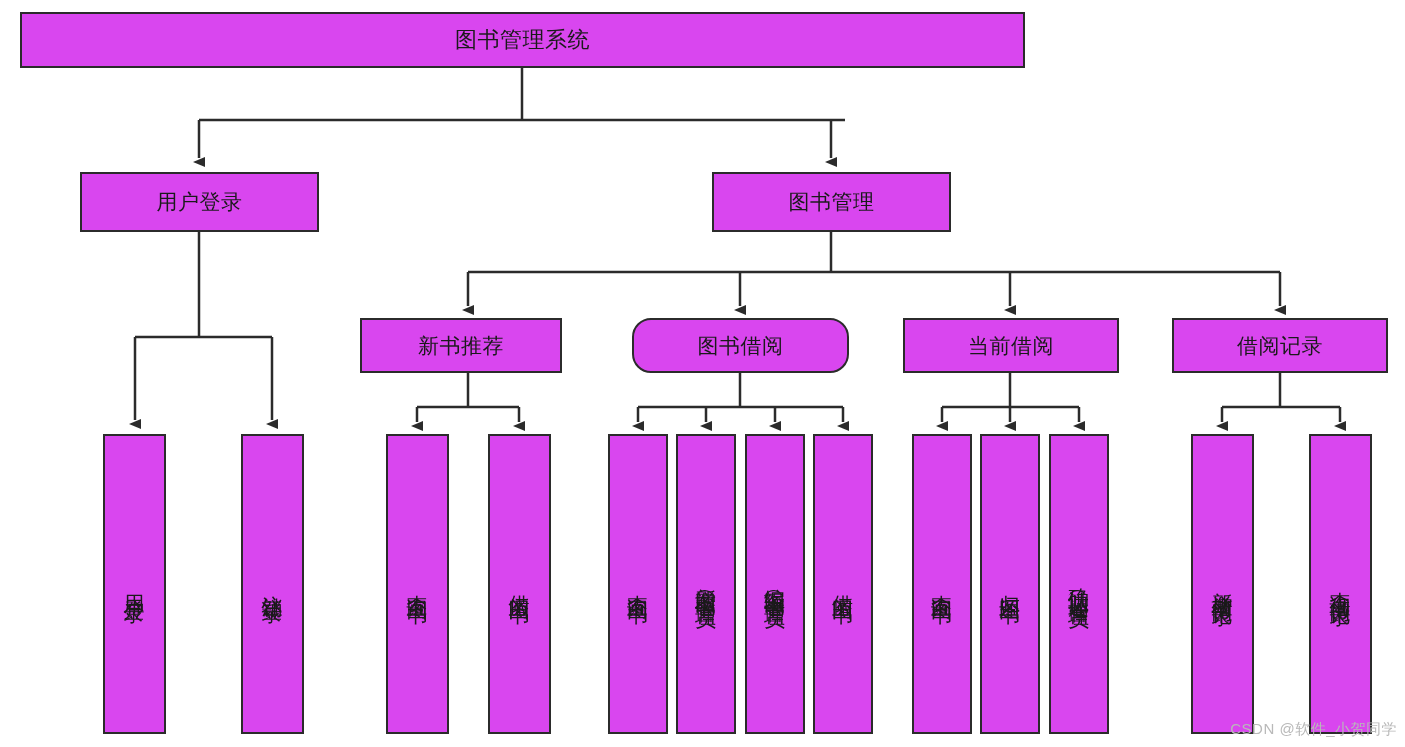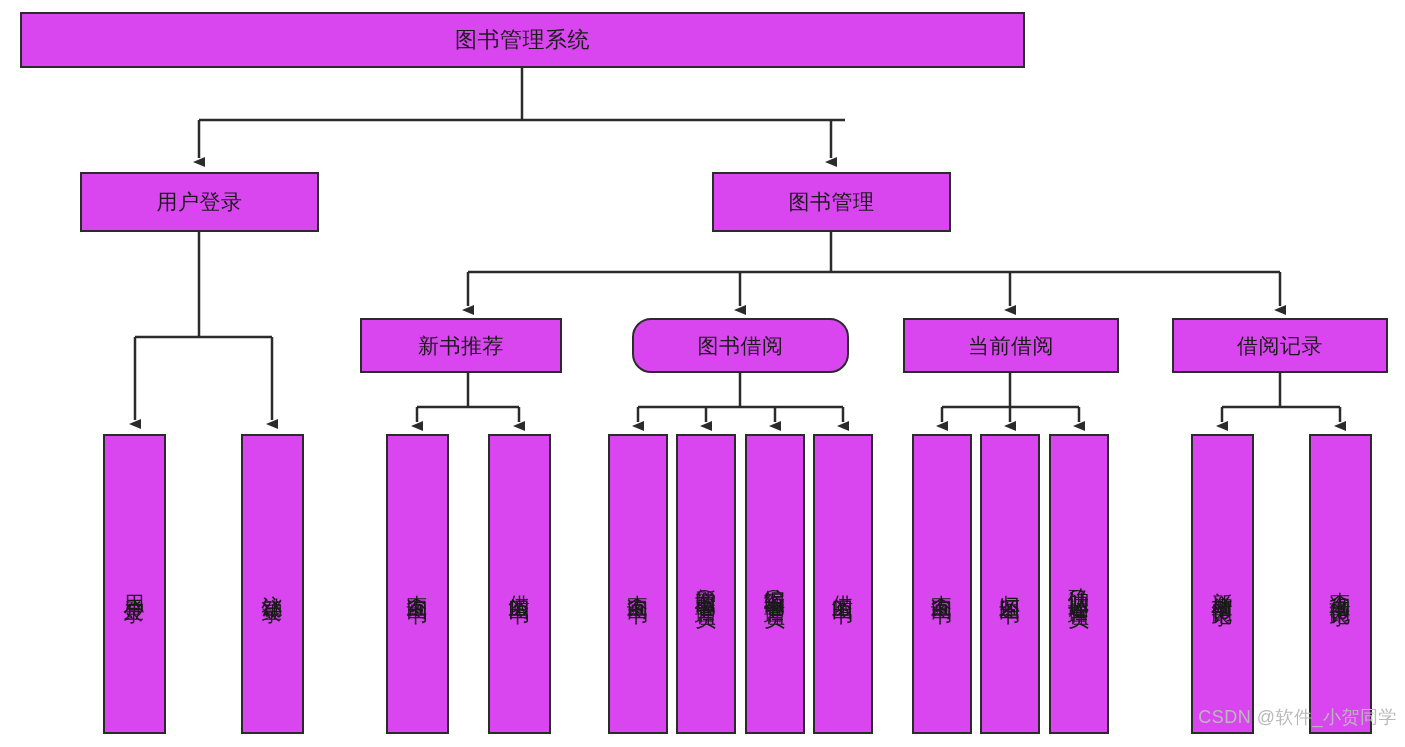--- a/index.html
+++ b/index.html
@@ -63,22 +63,22 @@
     -webkit-text-orientation: upright;
     font-size: 21px;
     line-height: 1.0;
     letter-spacing: 3px;
     max-height: 290px;
     white-space: nowrap;
   }
   #watermark {
     position: absolute;
     right: 8px;
-    bottom: 18px;
-    font-size: 18px;
+    bottom: 8px;
+    font-size: 15px;
     color: #b9b9b9;
     letter-spacing: 0.5px;
     white-space: nowrap;
     user-select: none;
   }
 </style>
 </head>
 <body>
 
 <div id="diagram-root">

